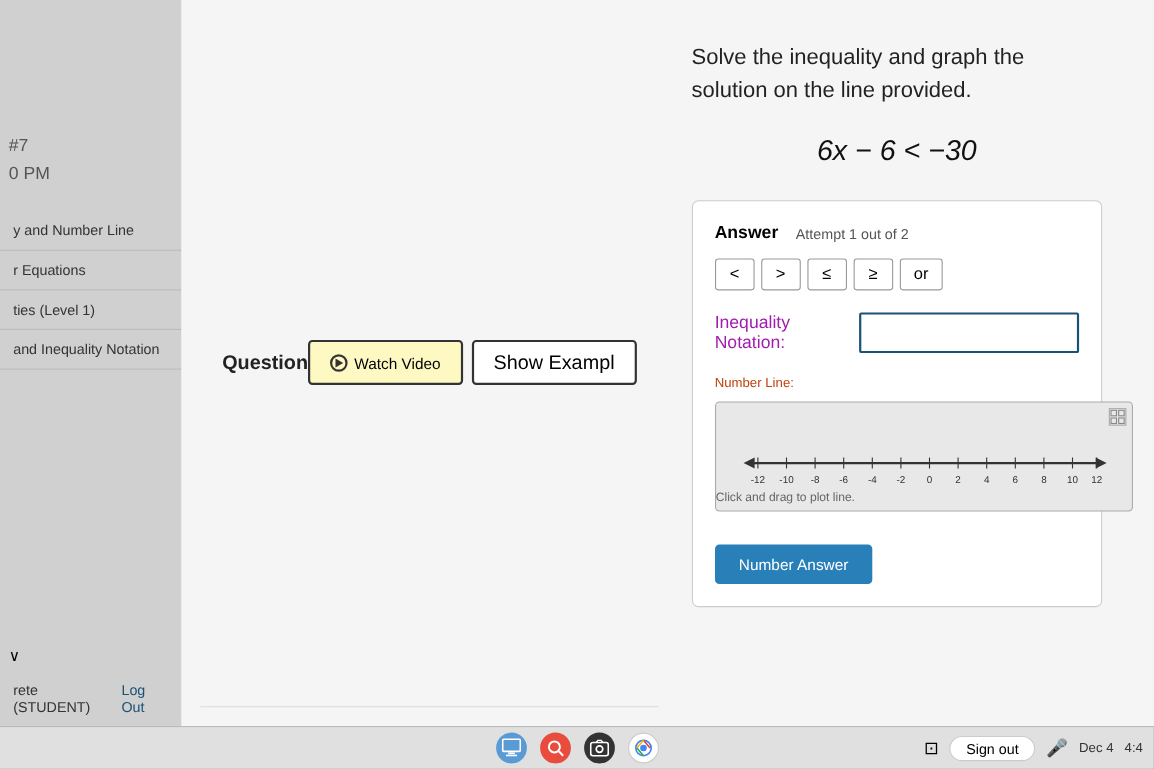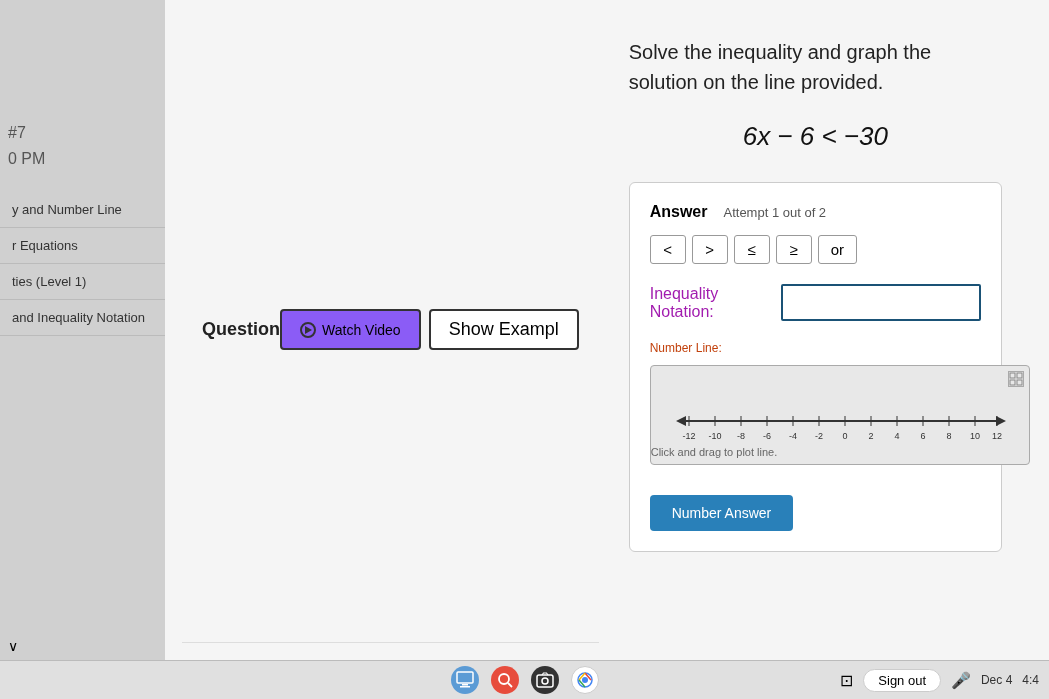--- a/index.html
+++ b/index.html
@@ -79,21 +79,21 @@
       color: #222;
     }
 
     .header-buttons {
       display: flex;
       gap: 8px;
     }
 
     .btn-watch-video {
       border: 2px solid #333;
-      background: #8b5cf6;
+      background: #fef9c3;
       padding: 8px 18px;
       border-radius: 4px;
       font-size: 14px;
       cursor: pointer;
       display: flex;
       align-items: center;
       gap: 6px;
     }
 
     .btn-show-example {
@@ -331,20 +331,24 @@
     <div class="side-label">#7</div>
     <div class="side-label">0 PM</div>
     <div style="height:20px;"></div>
     <div class="sidebar-item">y and Number Line</div>
     <div class="sidebar-item">r Equations</div>
     <div class="sidebar-item">ties (Level 1)</div>
     <div class="sidebar-item">and Inequality Notation</div>
     <div style="flex:1;"></div>
     <div style="display:flex;align-items:center;justify-content:space-between;padding:6px 8px;font-size:12px;">
       <span style="font-size:14px;cursor:pointer;">∨</span>
+    </div>
+    <div class="sidebar-bottom">
+      <span>rete (STUDENT)</span>
+      <a>Log Out</a>
     </div>
   </div>
 
   <div class="main-content">
 
     <div class="header-bar">
       <span class="header-title">Question</span>
       <div class="header-buttons">
         <button class="btn-watch-video">
           <div class="play-circle">

